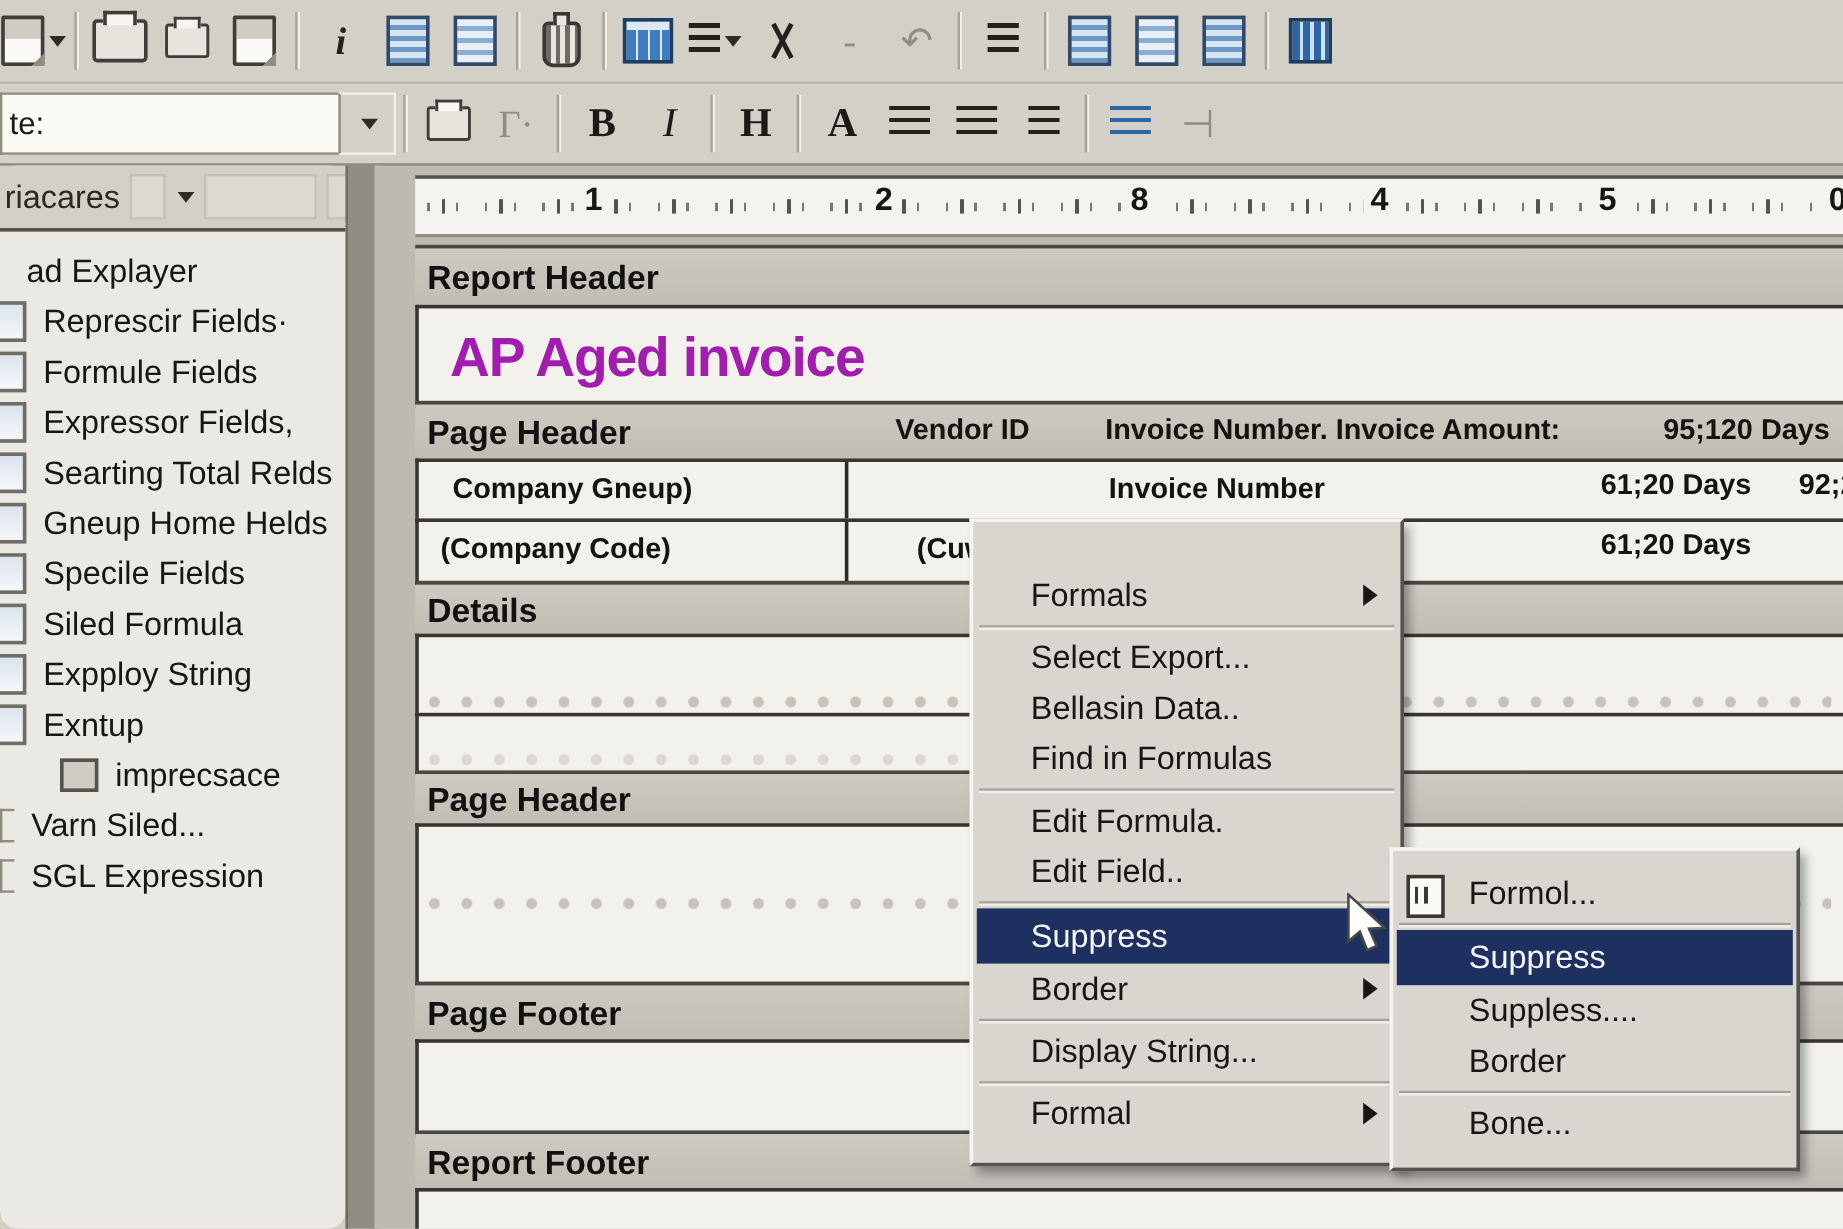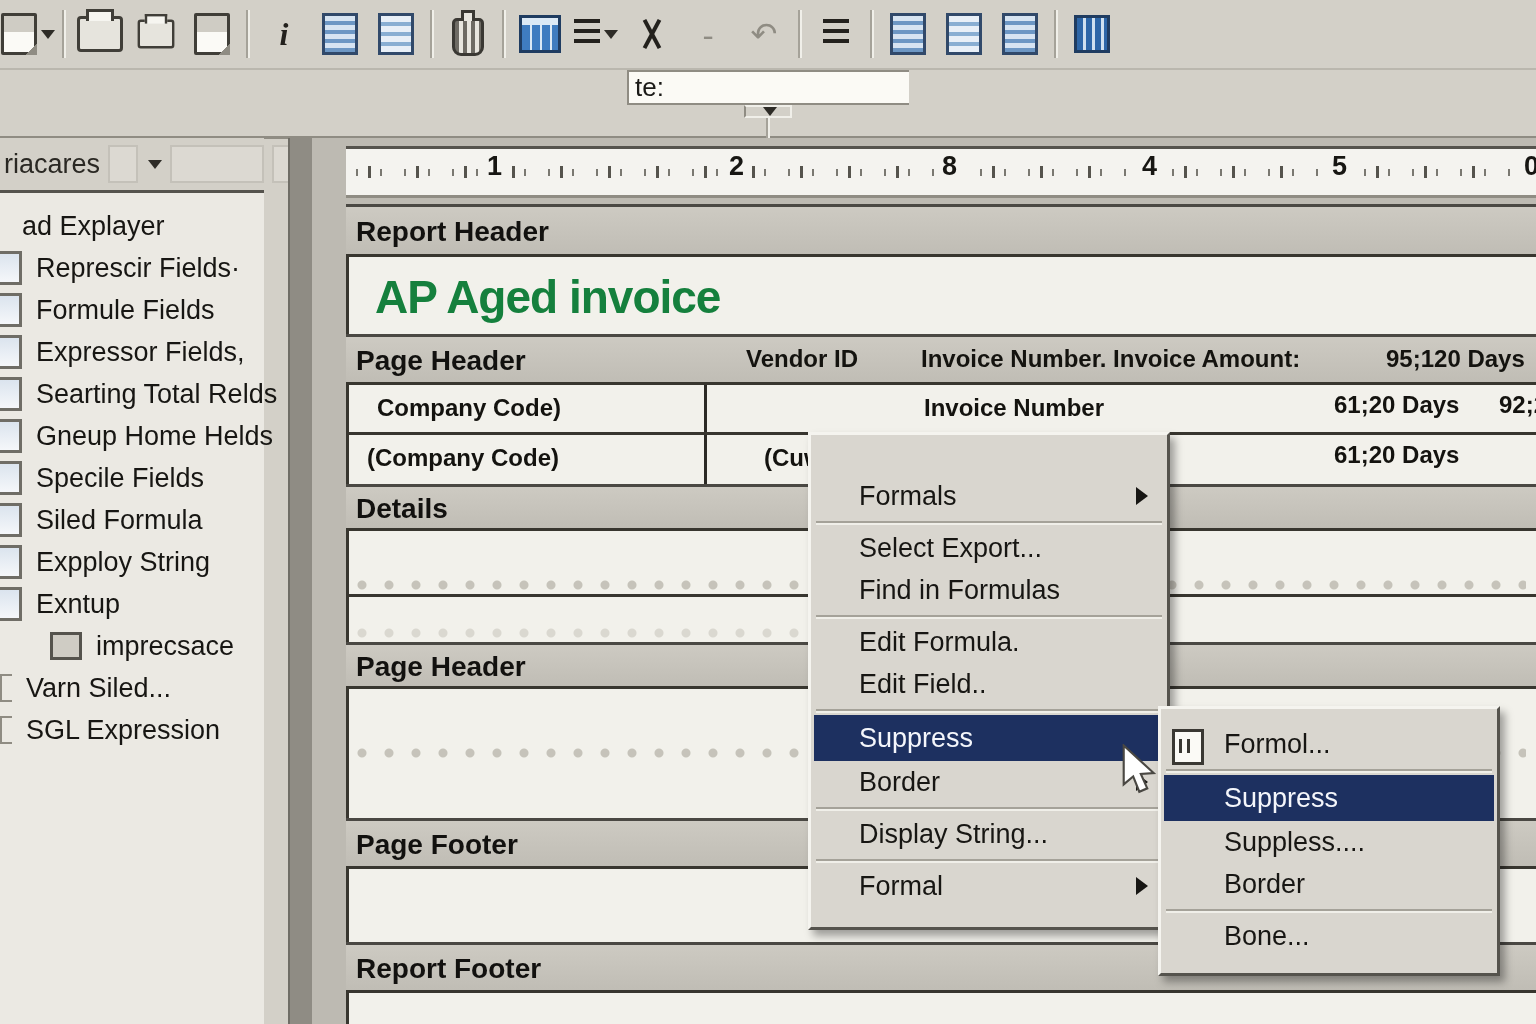--- a/index.html
+++ b/index.html
@@ -4,21 +4,21 @@
 <style>
   html,body{margin:0;padding:0;}
   body{
     width:1536px;height:1024px;overflow:hidden;position:relative;
     font-family:"Liberation Sans",sans-serif;
     background:#d3d0c8;color:#1b1a17;
   }
   
   .tbar{position:absolute;left:0;right:0;background:#d3d0c8;display:flex;align-items:center;}
   #tb1{top:0;height:68px;border-bottom:2px solid #bab7ae;}
-  #tb2{top:70px;height:66px;border-bottom:3px solid #8f8c83;flex-direction:column;}
+  #tb2{top:70px;height:66px;border-bottom:3px solid #8f8c83;}
   .tbtn{width:56px;height:54px;display:flex;align-items:center;justify-content:center;flex:0 0 auto;}
   .tsep{width:2px;height:48px;background:#a5a299;border-right:2px solid #f0efe9;margin:0 6px;flex:0 0 auto;}
   .caret{width:0;height:0;border-left:7px solid transparent;border-right:7px solid transparent;border-top:9px solid #2e2c27;margin-left:4px;}
   
   .g-page{width:30px;height:36px;background:linear-gradient(#cfccc4 0 45%,#fbfaf6 45%);border:3px solid #403e38;border-radius:2px;position:relative;}
   .g-page:after{content:"";position:absolute;right:-3px;bottom:-3px;width:11px;height:11px;background:linear-gradient(135deg,rgba(0,0,0,0) 49%,#8f8c83 50%);}
   .g-print{width:40px;height:30px;background:#e6e4dd;border:3px solid #403e38;border-radius:4px;position:relative;}
   .g-print:before{content:"";position:absolute;left:6px;top:-10px;width:22px;height:9px;background:#f6f5f0;border:3px solid #403e38;border-bottom:none;}
   .g-print.small{transform:scale(.8);}
   .g-bluedoc{width:30px;height:36px;border:3px solid #31496a;background:repeating-linear-gradient(#d7e4f2 0 5px,#6d97c4 5px 9px);}
@@ -41,21 +41,21 @@
   .g-glyph.gray{color:#8f8c83;font-weight:400;}
   .g-serif{font:700 34px/1 "Liberation Serif",serif;color:#1b1a17;}
   .g-serif.italic{font-style:italic;font-weight:400;}
   
   .combo{width:280px;height:48px;background:#fbfaf5;border:2px solid #8f8c83;border-right:none;display:flex;align-items:center;margin-left:0;}
   .combo .val{font-size:26px;padding-left:6px;color:#1b1a17;}
   .combo-btn{width:44px;height:48px;background:#d3d0c8;border:2px solid #f0efe9;border-left-color:#8f8c83;display:flex;align-items:center;justify-content:center;}
   
   #workspace{position:absolute;top:138px;left:0;right:0;bottom:0;}
   
-  #sidebar{position:absolute;left:0;top:0;width:264px;bottom:0;background:#ebe9e3;}
+  #sidebar{position:absolute;left:0;top:0;width:288px;bottom:0;background:#ebe9e3;border-radius:15px;}
   #sb-head{height:52px;background:#d3d0c8;border-bottom:3px solid #55534d;display:flex;align-items:center;padding:0 4px;}
   #sb-head .ttl{font-size:27px;color:#2a2823;}
   .ghost{background:#dcd9d2;border:2px solid #c4c1b9;height:34px;margin-left:8px;flex:0 0 auto;}
   .tree{padding-top:12px;}
   .tree-row{height:42px;display:flex;align-items:center;}
   .tree-row .lbl{font-size:27px;color:#171613;white-space:nowrap;}
   .ti{flex:0 0 auto;margin-right:14px;}
   .ti.page{width:22px;height:28px;border:3px solid #6f6d66;background:linear-gradient(#dbe4ee,#f5f7fa);margin-left:-6px;}
   .ti.printer{width:26px;height:22px;border:3px solid #55534d;background:#cfccc4;margin-left:50px;}
   .ti.small{width:10px;height:24px;border:2px solid #8f8c83;border-right:none;margin-left:0px;}
@@ -69,21 +69,21 @@
        repeating-linear-gradient(90deg,rgba(0,0,0,0) 0 22px,#55534d 22px 25px,rgba(0,0,0,0) 25px 48px),
        repeating-linear-gradient(90deg,rgba(0,0,0,0) 0 10px,#7a7871 10px 12px,rgba(0,0,0,0) 12px 24px);
      background-size:auto 12px,auto 7px;background-position:0 17px,0 20px;background-repeat:repeat-x;}
   .rmark{position:absolute;top:2px;font:700 27px "Liberation Sans",sans-serif;color:#171613;background:#f4f3ef;padding:0 6px;}
   .band{position:absolute;left:34px;right:0;background:linear-gradient(#cdcac2,#bfbcb4);border-top:3px solid #4a4843;display:flex;align-items:center;}
   .band .blbl{font-size:28px;font-weight:700;color:#12110f;padding-left:10px;white-space:nowrap;}
   .wrow{position:absolute;left:34px;right:0;background:#f2f1eb;border-top:3px solid #38362f;border-bottom:3px solid #38362f;border-left:3px solid #38362f;}
   .rtxt{position:absolute;font-size:24px;font-weight:700;color:#14130f;white-space:nowrap;}
   .vline{position:absolute;top:0;bottom:0;width:3px;background:#2c2a25;}
   .dots{position:absolute;height:16px;background-image:radial-gradient(circle at 7px 8px,#c6c3ba 4px,rgba(0,0,0,0) 5px);background-size:27px 16px;background-repeat:repeat-x;}
-  #title-text{font-size:46px;font-weight:700;letter-spacing:-1px;color:#15803d;}
+  #title-text{font-size:46px;font-weight:700;letter-spacing:-1px;color:#a21caf;}
   
   .menu{position:absolute;background:#d9d6cf;border:3px solid;border-color:#f5f4ef #55534d #55534d #f5f4ef;box-shadow:5px 6px 8px rgba(0,0,0,.35);z-index:50;}
   #ctx-menu{left:808px;top:432px;width:350px;padding:40px 3px 20px 3px;}
   #sub-menu{left:1158px;top:706px;width:330px;padding:14px 3px 16px 3px;}
   .mi{height:42px;display:flex;align-items:center;position:relative;font-size:27px;color:#171613;padding-left:45px;}
   .mi.sel{background:#1d3060;color:#f4f6fb;height:46px;}
   .mi .arr{position:absolute;right:16px;top:50%;margin-top:-9px;width:0;height:0;border-top:9px solid transparent;border-bottom:9px solid transparent;border-left:12px solid #171613;}
   .msep{height:10px;position:relative;}
   .msep:after{content:"";position:absolute;left:2px;right:2px;top:4px;border-top:2px solid #a5a299;border-bottom:2px solid #f0efe9;}
   .mi .mic{position:absolute;left:8px;top:6px;width:26px;height:30px;border:3px solid #3a3833;background:#fbfaf6;background-image:repeating-linear-gradient(90deg,#3a3833 0 3px,rgba(0,0,0,0) 3px 8px);background-size:16px 14px;background-position:4px 7px;background-repeat:no-repeat;}
@@ -298,21 +298,21 @@
 
     <div class="band" style="top:196px;height:48px;">
       <span class="blbl">Page Header</span>
       <span class="rtxt" style="left:400px;top:8px;">Vendor ID</span>
       <span class="rtxt" style="left:575px;top:8px;">Invoice Number. Invoice Amount:</span>
       <span class="rtxt" style="left:1040px;top:8px;">95;120 Days</span>
 
     </div>
 
     <div class="wrow" style="top:244px;height:50px;">
-      <span class="rtxt" style="left:28px;top:9px;">Company Code)</span>
+      <span class="rtxt" style="left:28px;top:9px;">Company Gneup)</span>
       <span class="vline" style="left:355px;"></span>
       <span class="rtxt" style="left:575px;top:9px;">Invoice Number</span>
       <span class="rtxt" style="left:985px;top:6px;">61;20 Days</span>
       <span class="rtxt" style="left:1150px;top:6px;">92;2</span>
     </div>
 
     <div class="wrow" style="top:294px;height:50px;">
       <span class="rtxt" style="left:18px;top:9px;">(Company Code)</span>
       <span class="vline" style="left:355px;"></span>
       <span class="rtxt" style="left:415px;top:9px;">(Cuwing)</span>
@@ -355,20 +355,23 @@
 <div class="menu" id="ctx-menu">
     <div class="mi">
       <span>Formals</span>
       <span class="arr"></span>
     </div>
     <div class="msep"></div>
     <div class="mi">
       <span>Select Export...</span>
     </div>
     <div class="mi">
+      <span>Bellasin Data..</span>
+    </div>
+    <div class="mi">
       <span>Find in Formulas</span>
     </div>
     <div class="msep"></div>
     <div class="mi">
       <span>Edit Formula.</span>
     </div>
     <div class="mi">
       <span>Edit Field..</span>
     </div>
     <div class="msep"></div>

